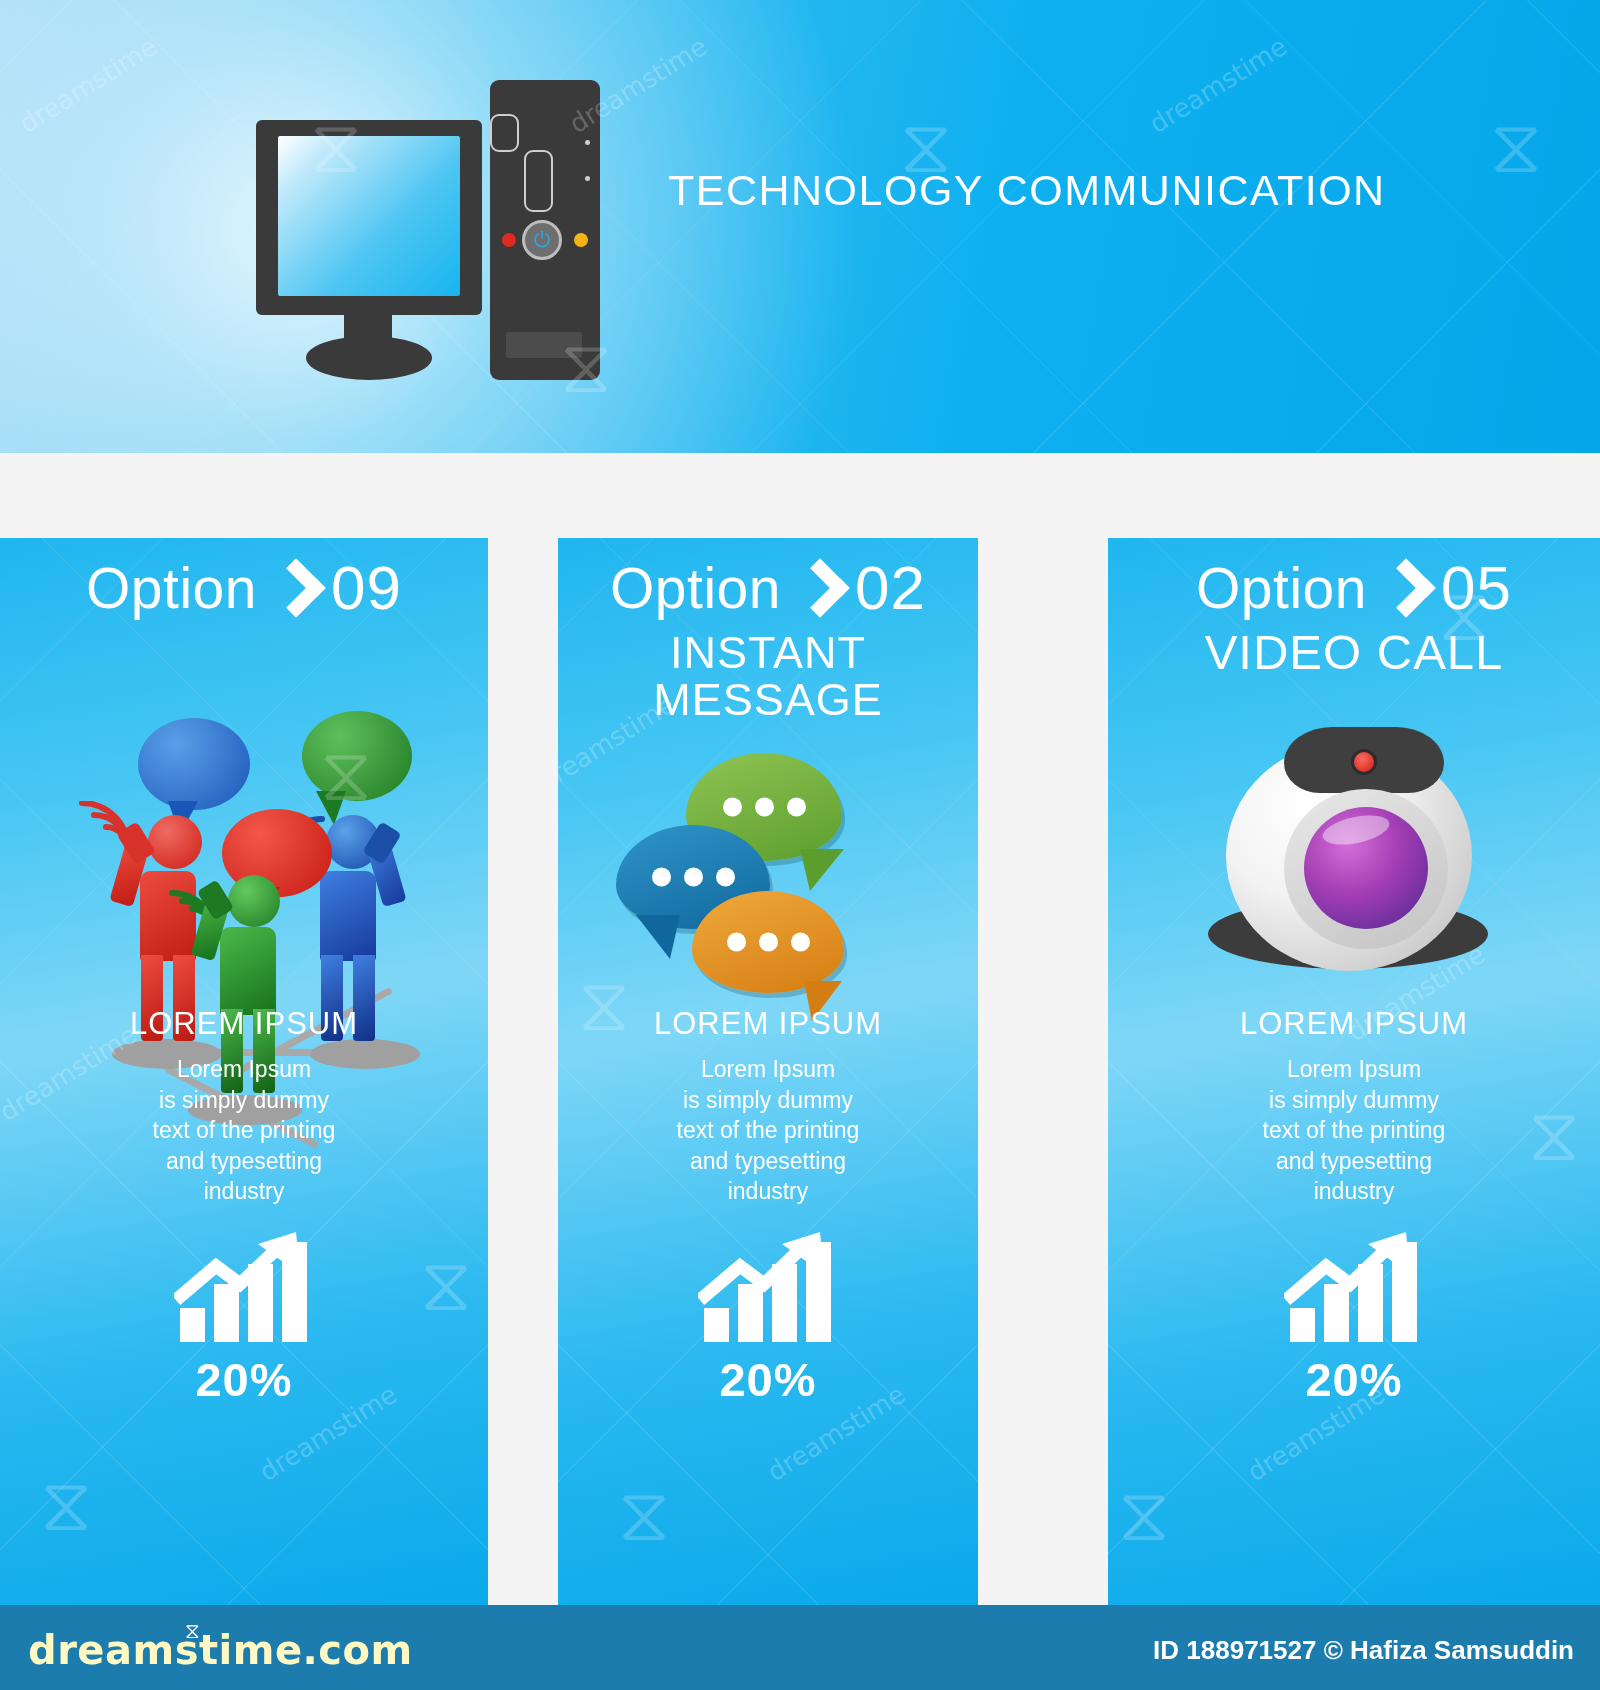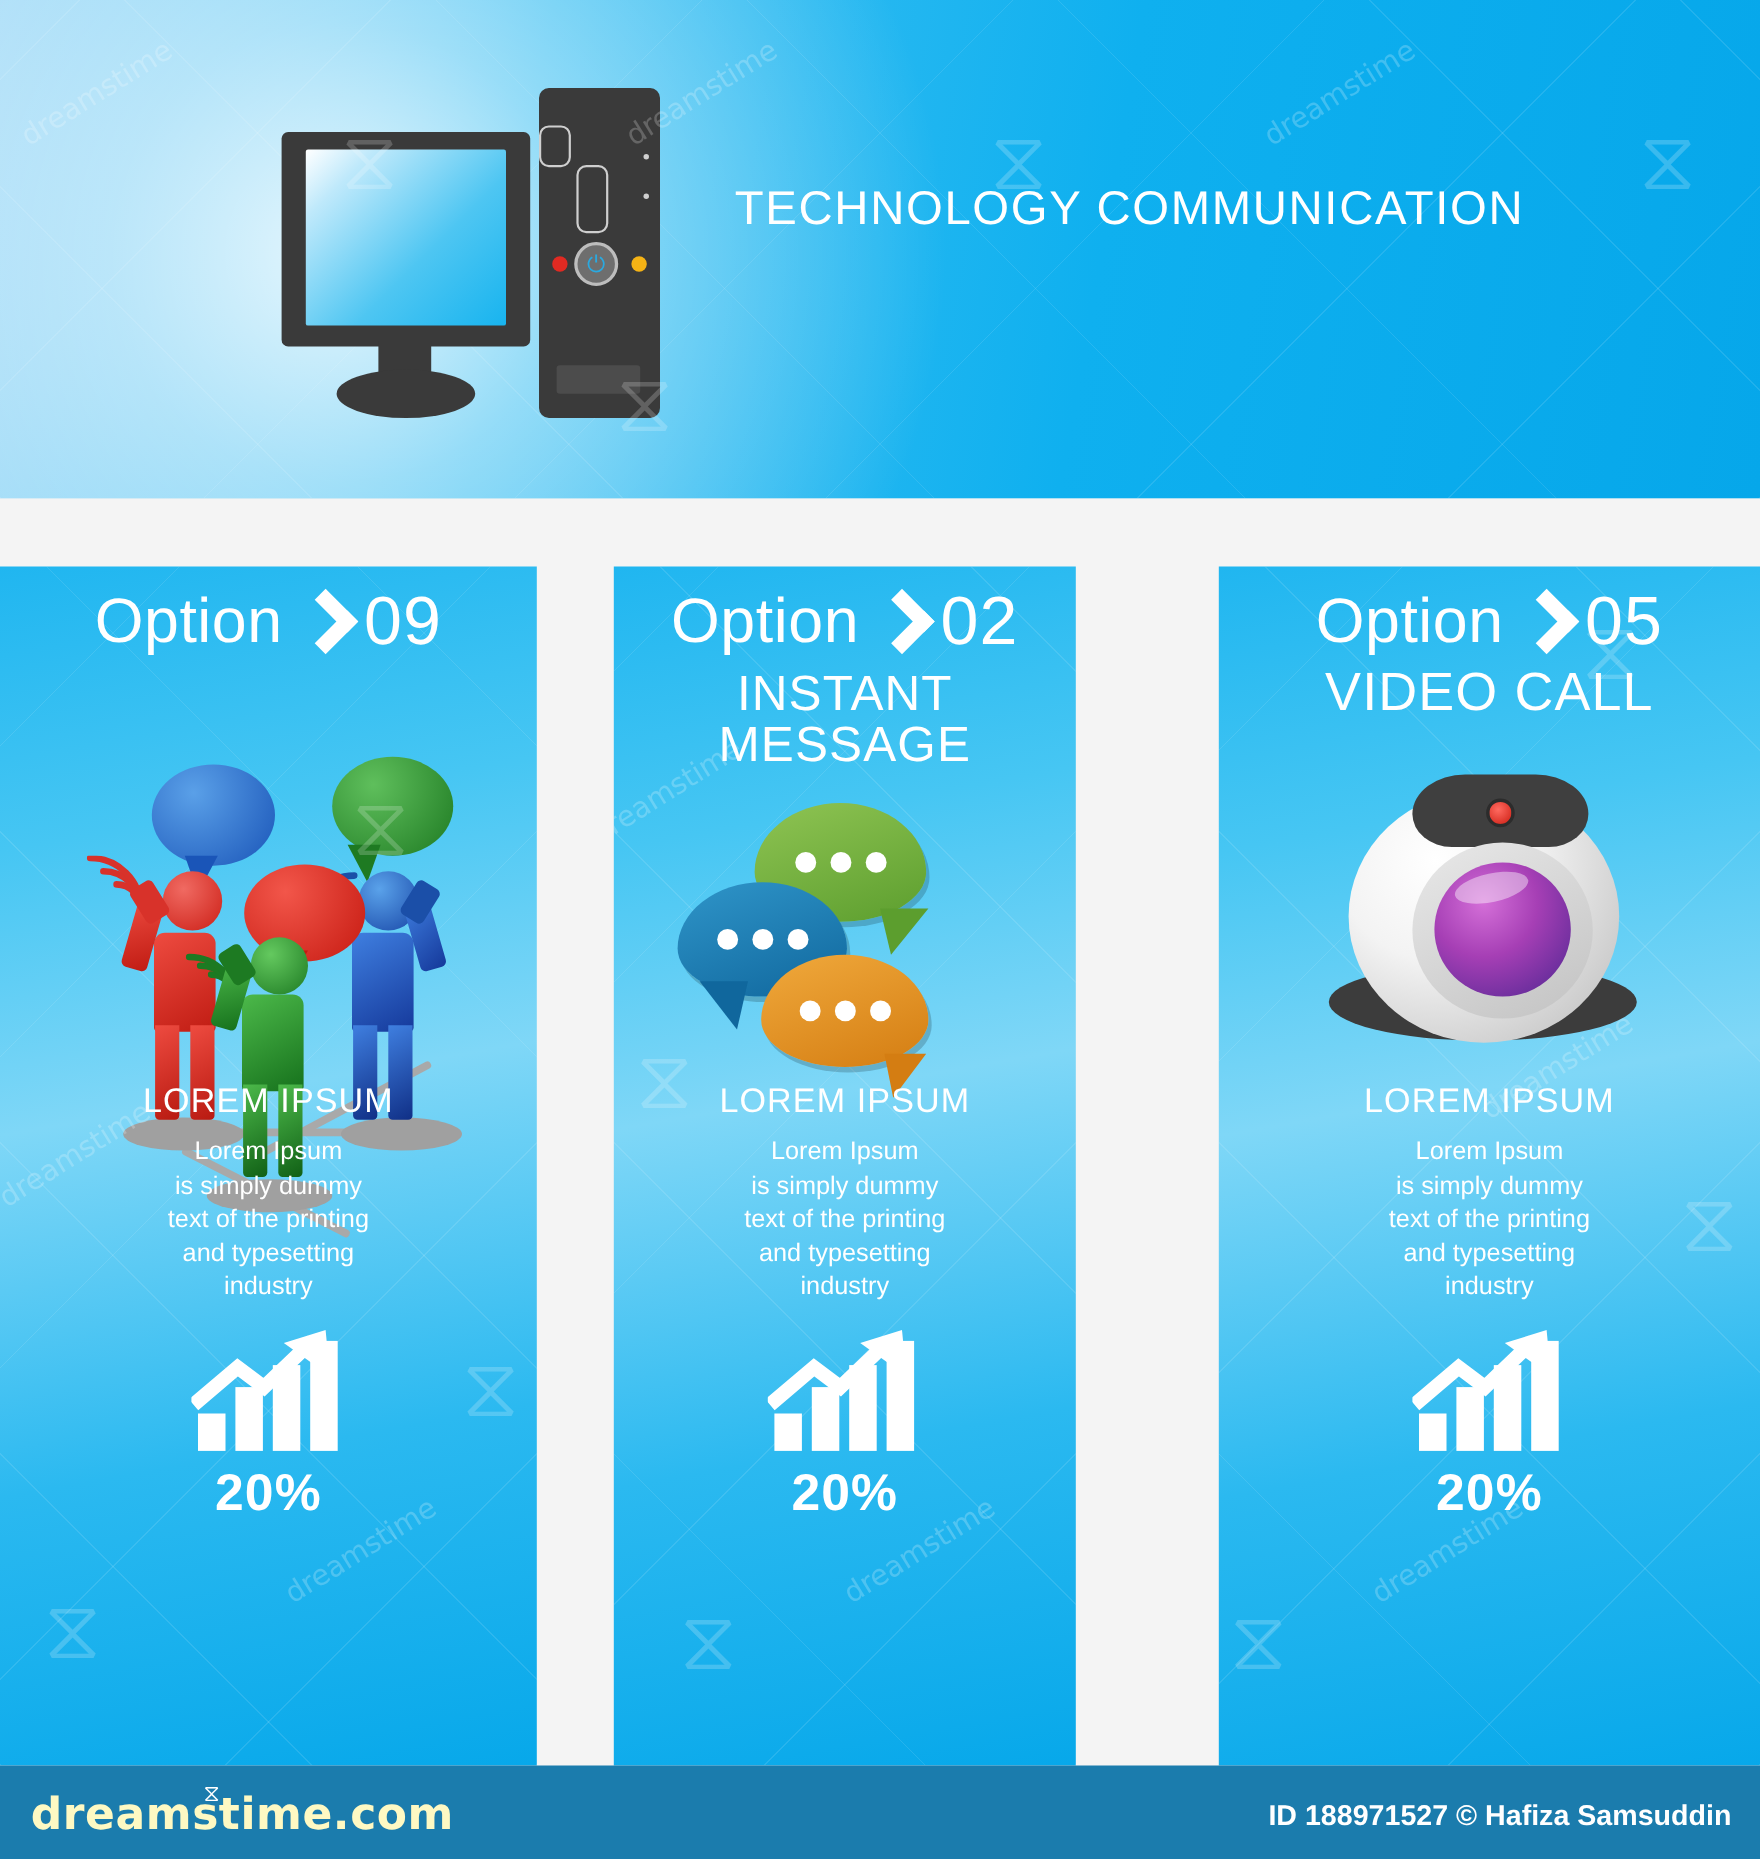--- a/index.html
+++ b/index.html
@@ -35,21 +35,21 @@
   .bay-dot.d1{top:60px;} .bay-dot.d2{top:96px;}
   .pwr-ring{position:absolute;left:32px;top:140px;width:40px;height:40px;border-radius:50%;
     background:#6e6e6e;border:3px solid #bdbdbd;box-sizing:border-box;display:flex;align-items:center;justify-content:center;}
   .pwr-glyph{color:#2aa9e0;font-size:21px;line-height:1;font-family:"DejaVu Sans",sans-serif;}
   .led{position:absolute;width:14px;height:14px;border-radius:50%;top:153px;}
   .led.red{left:12px;background:#e02a22;}
   .led.yellow{left:84px;background:#f5b315;}
   .drive{position:absolute;left:16px;top:252px;width:76px;height:26px;background:#4c4c4c;border-radius:3px;}
 
   
-  .col{position:absolute;top:515px;height:1090px;overflow:hidden;
+  .col{position:absolute;top:538px;height:1090px;overflow:hidden;
     background:linear-gradient(170deg,#20b6f0 0%,#46c6f3 22%,#7fd7f7 44%,#2bb9f0 72%,#07a8ea 100%);}
   .col-1{left:0px;width:488px;}
   .col-2{left:558px;width:420px;}
   .col-3{left:1108px;width:492px;}
 
   .opt-row{display:flex;align-items:center;justify-content:center;gap:14px;white-space:nowrap;}
   .opt-word{font-size:57px;font-weight:300;color:#fff;letter-spacing:.5px;}
   .chev{width:46px;height:54px;position:relative;flex:0 0 auto;}
   .chev:before{content:"";position:absolute;left:4px;top:6px;width:28px;height:28px;
     border-top:14px solid #fff;border-right:14px solid #fff;transform:rotate(45deg);}

